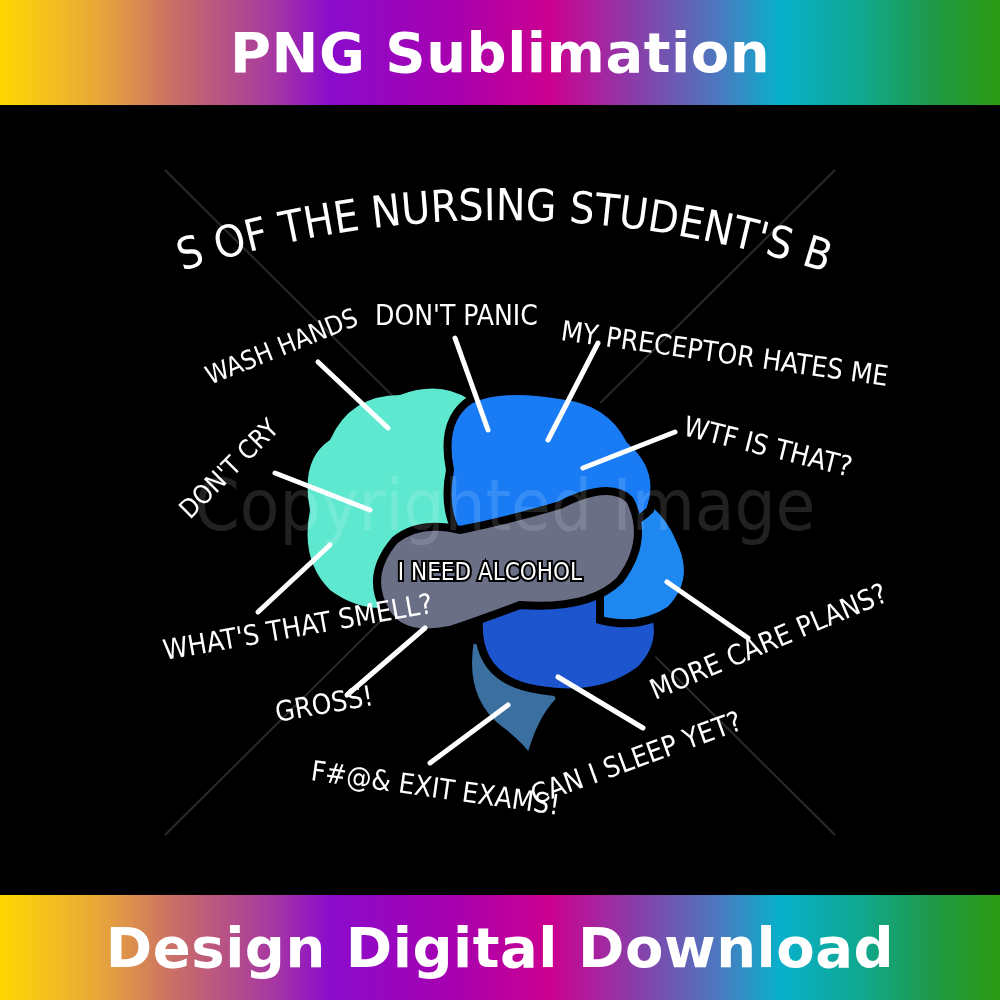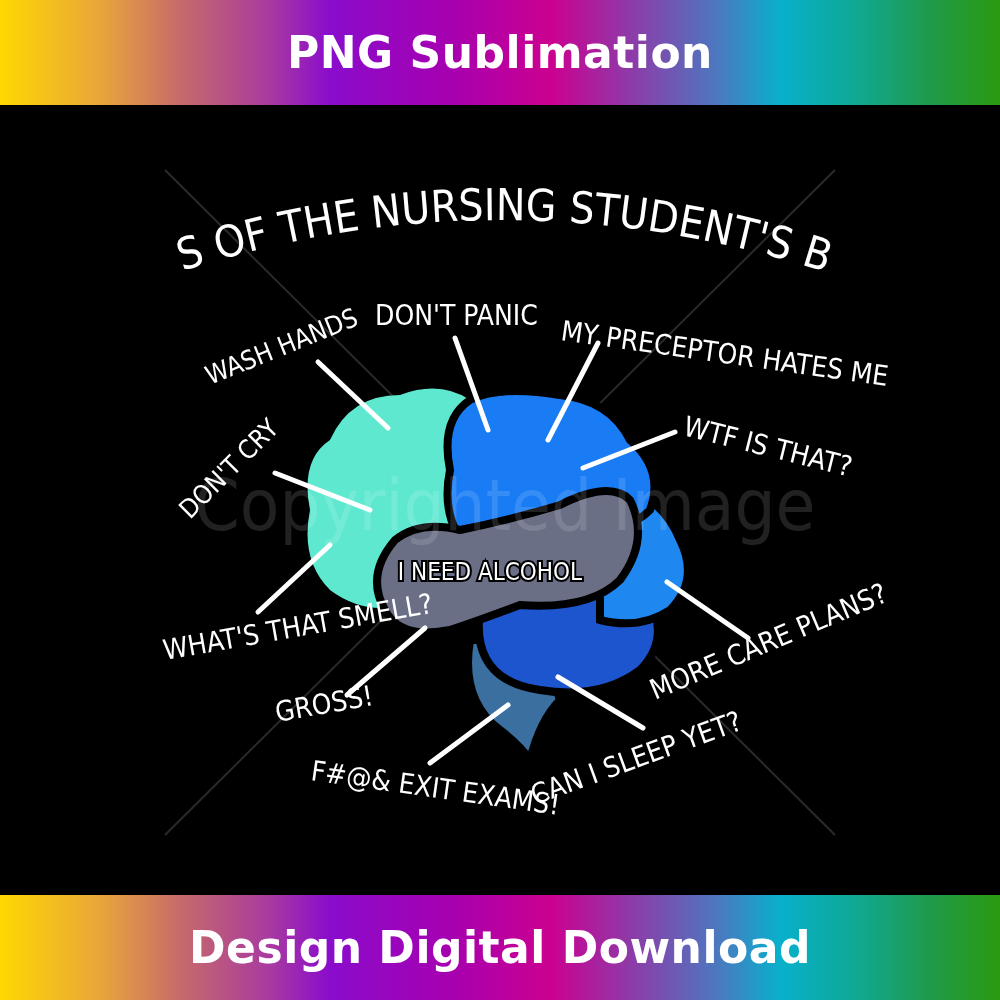--- a/index.html
+++ b/index.html
@@ -2,21 +2,21 @@
 <html><head>
 <meta charset="utf-8">
 <style>
   html, body { margin:0; padding:0; }
   body { width:1000px; height:1000px; position:relative; overflow:hidden; background:#000; font-family:"DejaVu Sans", sans-serif; }
   .banner { position:absolute; left:0; width:1000px; height:105px;
     background: linear-gradient(90deg, #ffd800 0%, #e8a63a 10%, #c76a6a 18%, #a83aa0 27%, #8a0ccc 33%, #a600b0 45%, #cc0090 55%, #8e3aa8 63%, #4a7ac0 72%, #08b0cc 78%, #10a890 86%, #1f9a4a 93%, #2a9a10 100%);
     display:flex; align-items:center; justify-content:center; }
   .banner.top { top:0; }
   .banner.bottom { top:895px; }
-  .banner span { color:#fff; font-weight:bold; font-size:44px; letter-spacing:0.5px; font-family:"DejaVu Sans", sans-serif; }
+  .banner span { color:#fff; font-weight:bold; font-size:56px; letter-spacing:0.5px; font-family:"DejaVu Sans", sans-serif; }
   .art { position:absolute; left:0; top:105px; width:1000px; height:790px; background:#000; }
   svg { position:absolute; left:0; top:0; }
   .lbl { fill:#fff; font-family:"DejaVu Sans Condensed","DejaVu Sans", sans-serif; font-stretch:condensed; }
 </style>
 </head>
 <body>
 
 <div class="banner top">
   <span>PNG Sublimation</span>
 </div>

